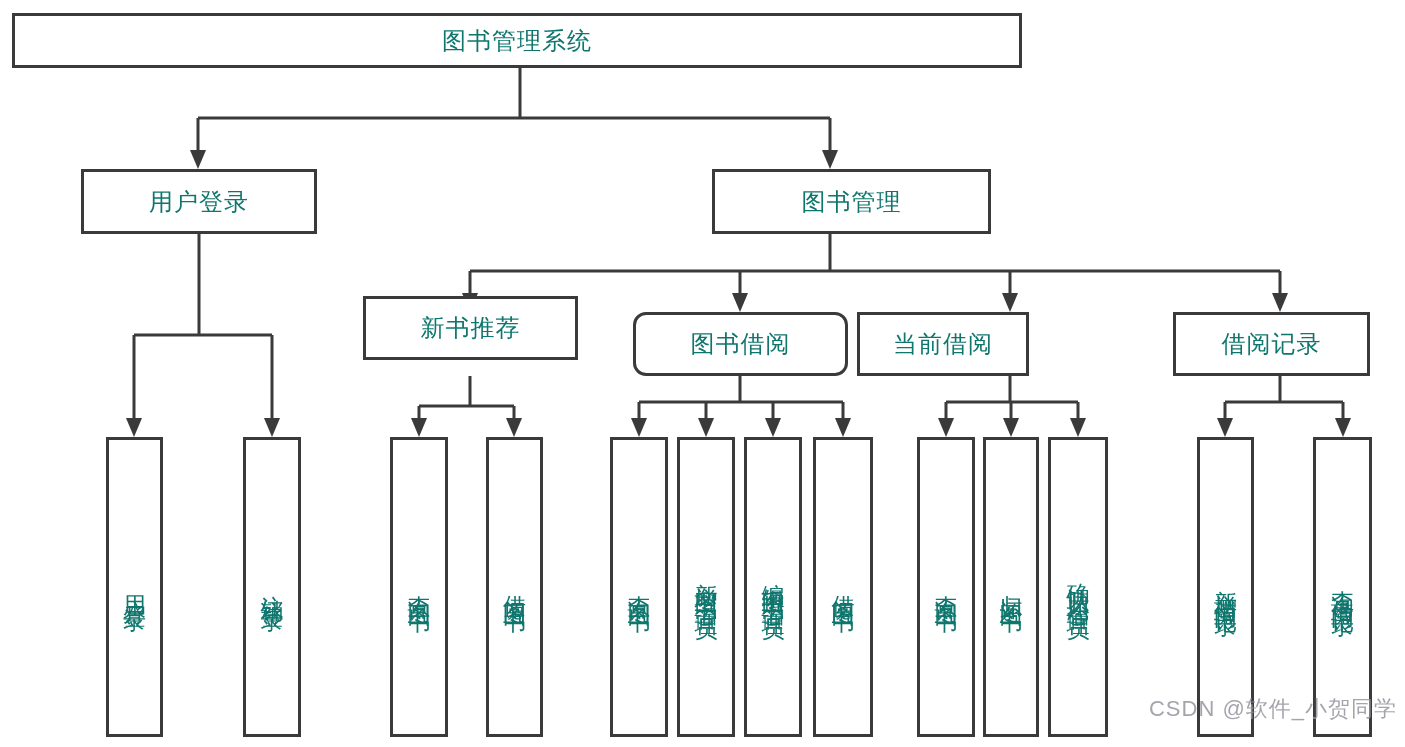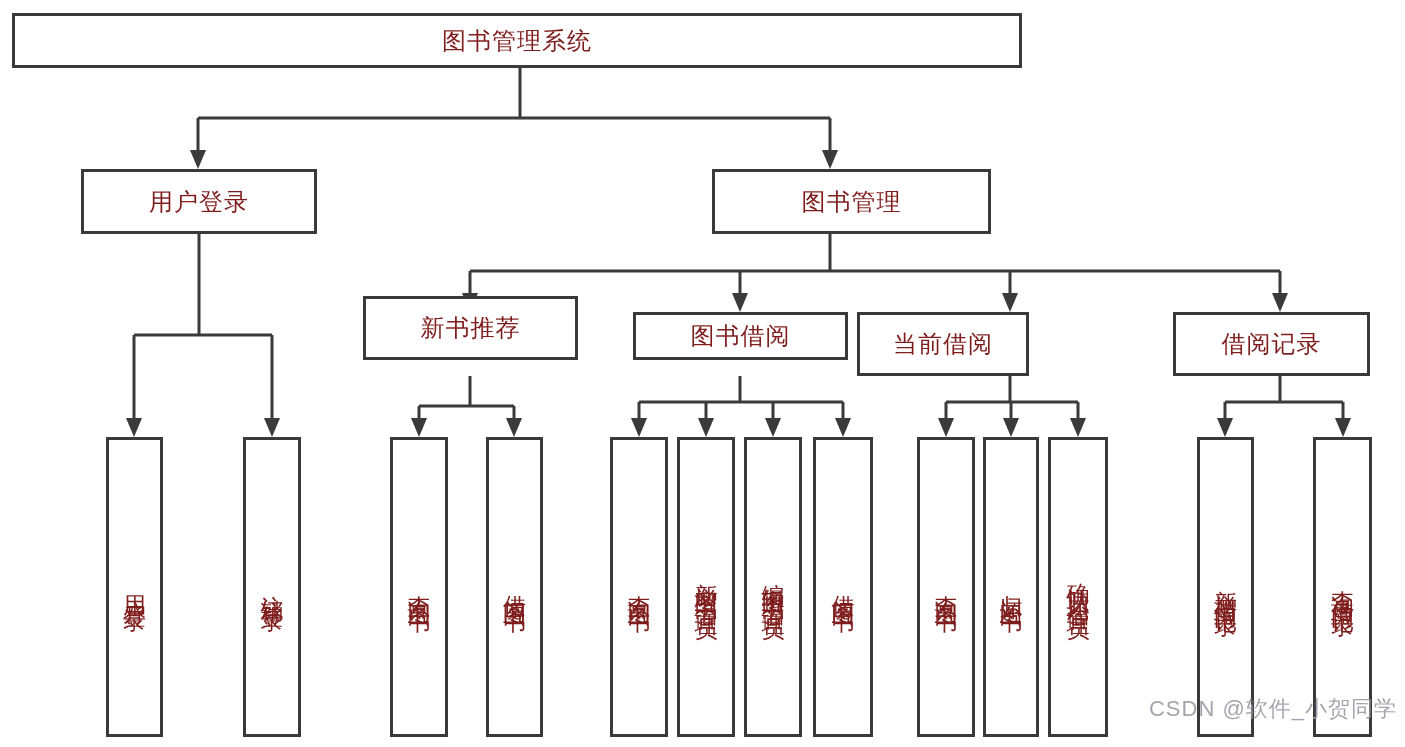--- a/index.html
+++ b/index.html
@@ -23,21 +23,21 @@
   }
   .node {
     position: absolute;
     box-sizing: border-box;
     background: #ffffff;
     border: 3px solid #3a3a3a;
     display: flex;
     align-items: center;
     justify-content: center;
     z-index: 2;
-    color: #7f1d1d;
+    color: #0f766e;
   }
   .hnode {
     font-size: 24px;
     letter-spacing: 1px;
   }
   .vnode span {
     writing-mode: vertical-rl;
     text-orientation: mixed;
     font-size: 23px;
     line-height: 1;
@@ -114,21 +114,21 @@
   <div class="node hnode" style="left:81px; top:169px; width:236px; height:65px;">
     <span>用户登录</span>
   </div>
   <div class="node hnode" style="left:712px; top:169px; width:279px; height:65px;">
     <span>图书管理</span>
   </div>
 
   <div class="node hnode" style="left:363px; top:296px; width:215px; height:64px;">
     <span>新书推荐</span>
   </div>
-  <div class="node hnode" style="left:633px; top:312px; width:215px; height:48px;">
+  <div class="node hnode" style="left:633px; top:312px; width:215px; height:64px;border-radius:13px;">
     <span>图书借阅</span>
   </div>
   <div class="node hnode" style="left:857px; top:312px; width:172px; height:64px;">
     <span>当前借阅</span>
   </div>
   <div class="node hnode" style="left:1173px; top:312px; width:197px; height:64px;">
     <span>借阅记录</span>
   </div>
 
   <div class="node vnode" style="left:106px; top:437px; width:57px; height:300px;">

